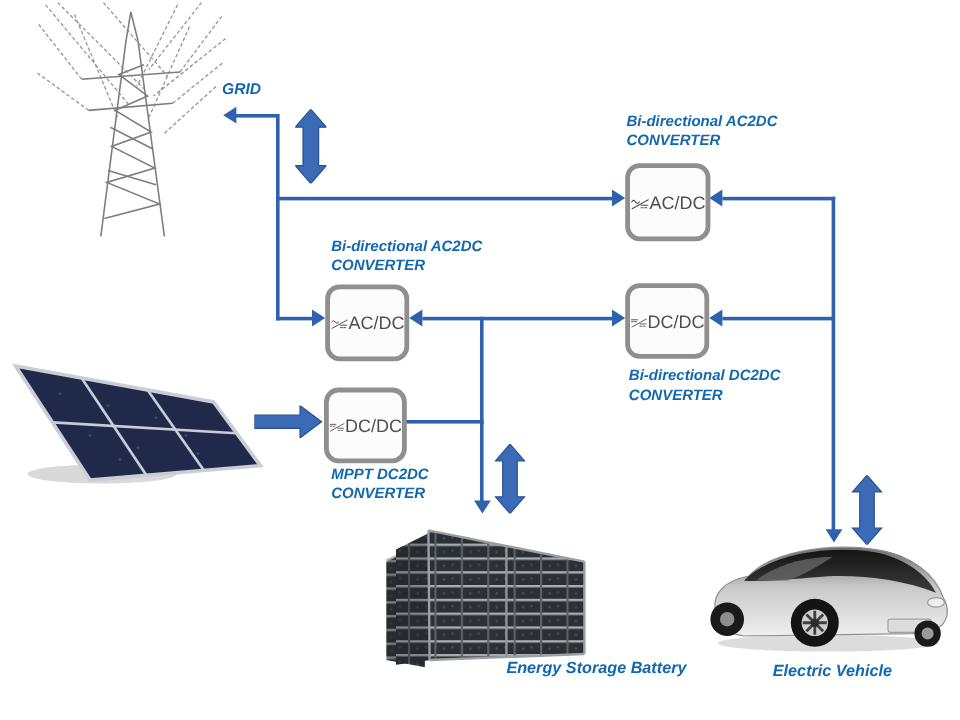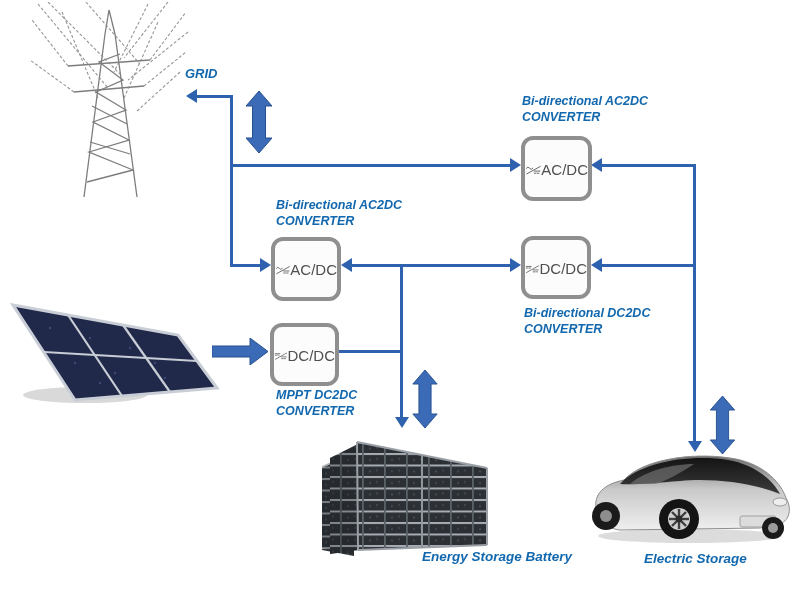--- a/index.html
+++ b/index.html
@@ -228,15 +228,15 @@
     <div>CONVERTER</div>
   </div>
 
   <div class="lbl" style="left:276px;top:387px;">
     <div>MPPT DC2DC</div>
     <div>CONVERTER</div>
   </div>
 
   <div class="lbl lbl-big" style="left:410px;top:549px;margin-left:12px;">Energy Storage Battery</div>
 
-  <div class="lbl lbl-big" style="left:644px;top:551px;">Electric Storage</div>
+  <div class="lbl lbl-big" style="left:644px;top:551px;">Electric Vehicle</div>
 
 </div>
 
 </body></html>

